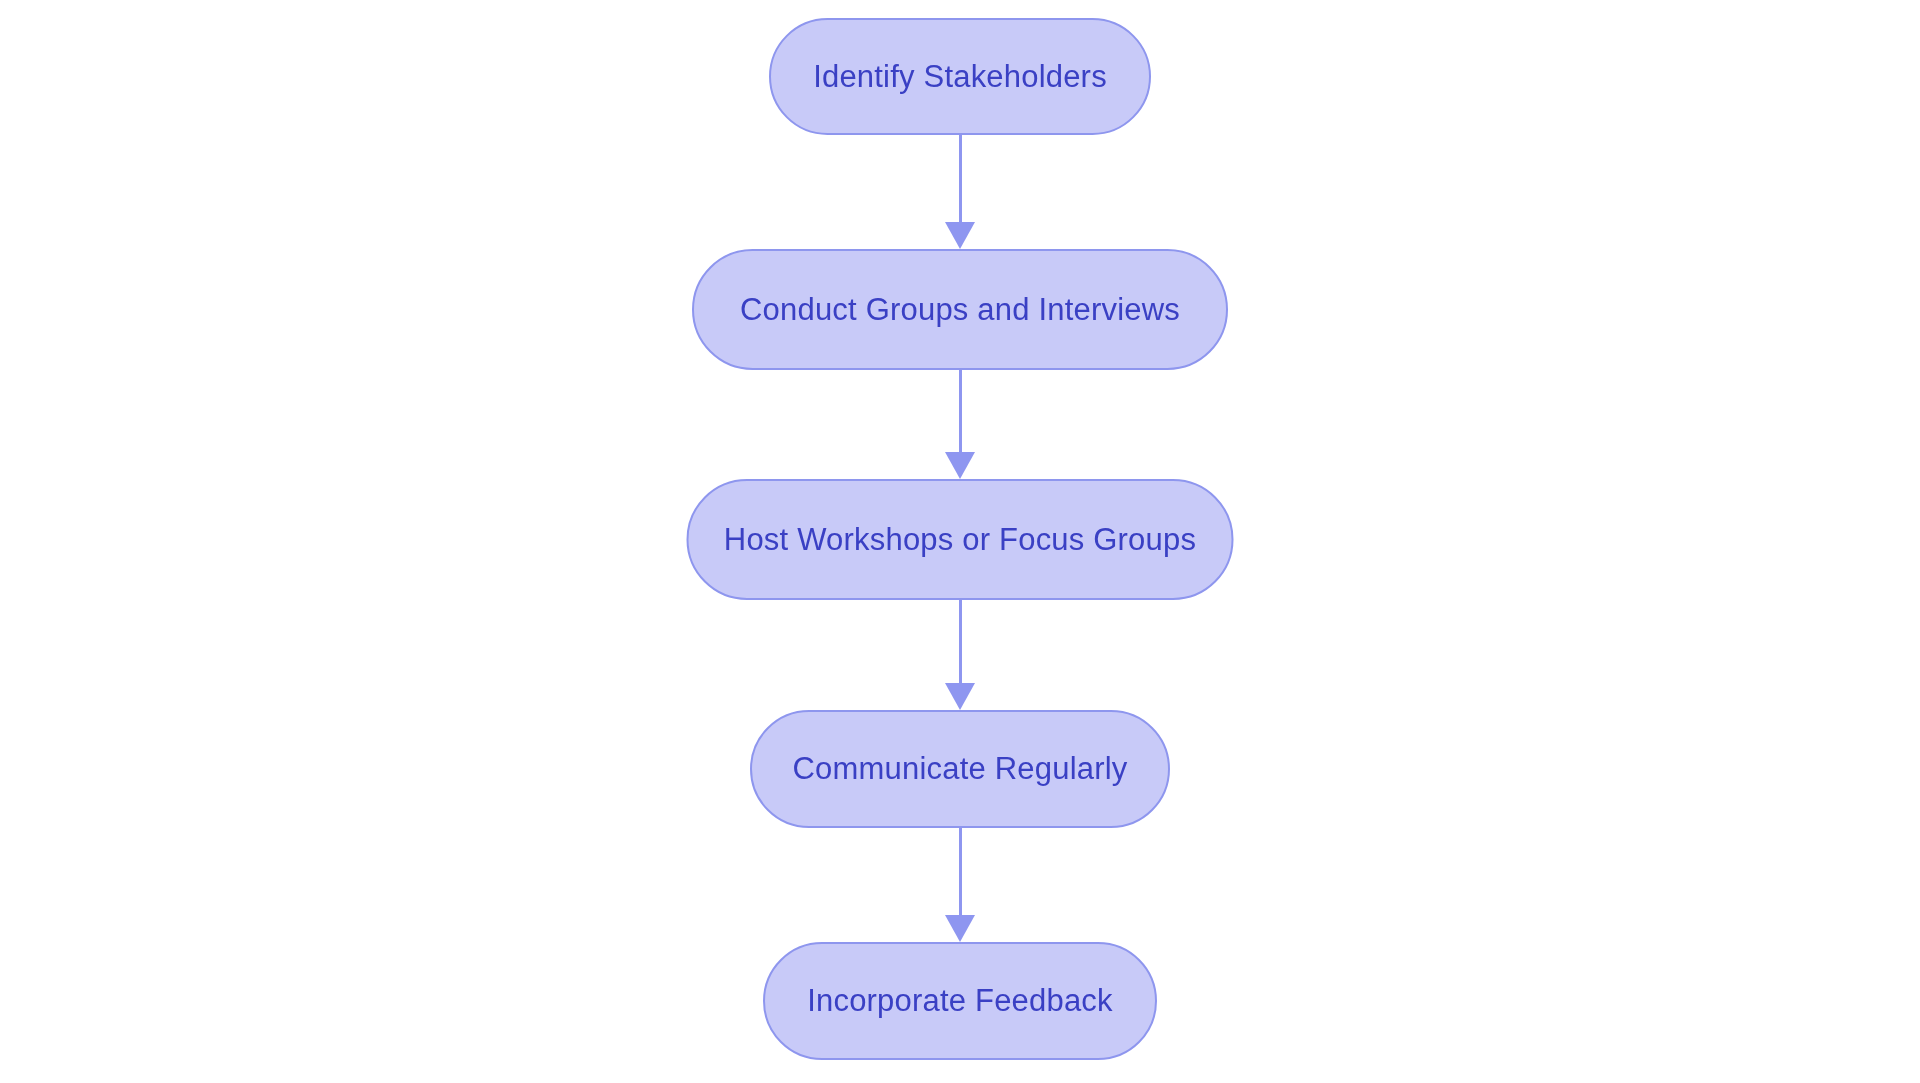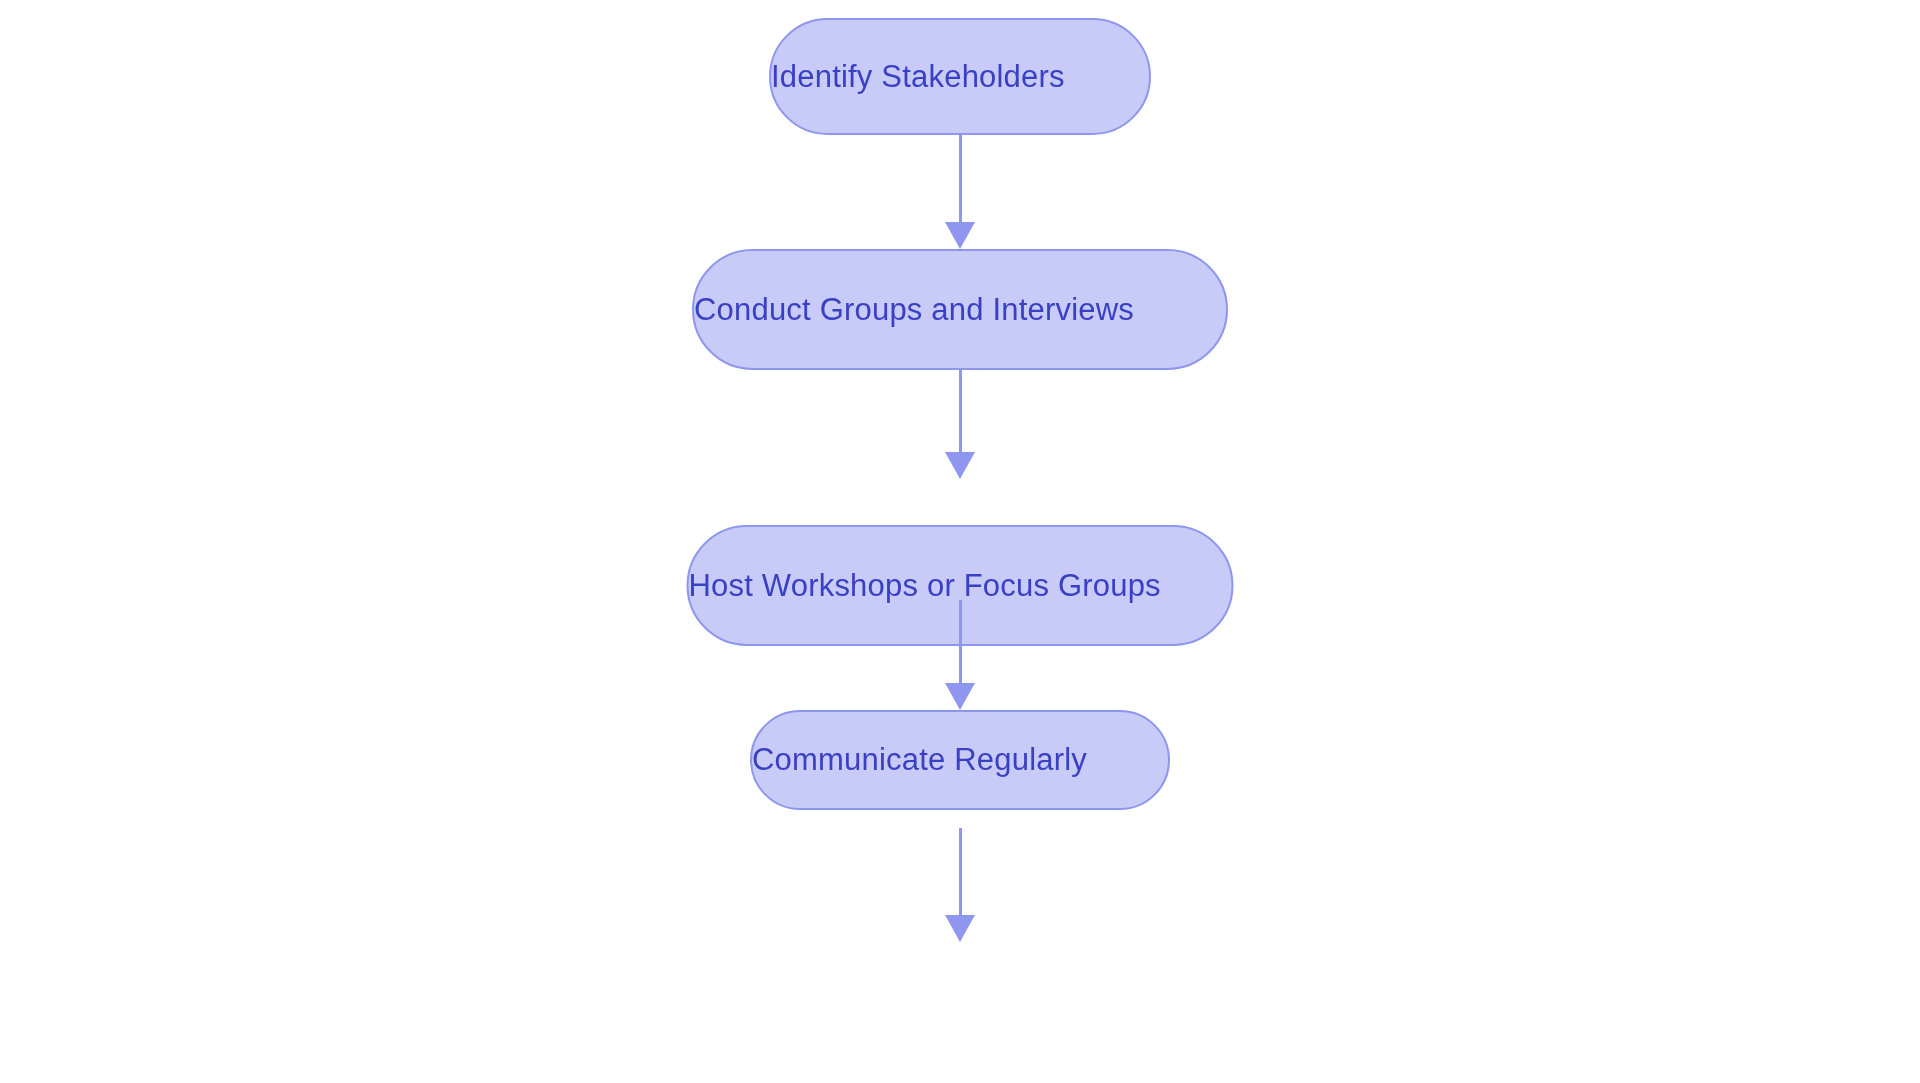--- a/index.html
+++ b/index.html
@@ -18,33 +18,34 @@
   .node {
     position: absolute;
     left: 50%;
     transform: translateX(-50%);
     background: var(--node-fill, #c8caf8);
     border: 2px solid var(--node-border, #8e96ee);
     border-radius: 62px;
     box-sizing: border-box;
     display: flex;
     align-items: center;
+    justify-content: center;
   }
   .node-label {
     color: var(--node-text, #3a40c4);
     font-size: 31px;
     font-weight: 400;
     letter-spacing: 0.2px;
     white-space: nowrap;
     text-align: center;
   }
   .node-1 { top: 18px;  width: 382px; height: 117px; }
   .node-2 { top: 249px; width: 536px; height: 121px; }
-  .node-3 { top: 479px; width: 547px; height: 121px; margin-top: 46px; }
-  .node-4 { top: 710px; width: 420px; height: 100px; }
+  .node-3 { top: 479px; width: 547px; height: 121px; }
+  .node-4 { top: 710px; width: 420px; height: 118px; }
   .node-5 { top: 942px; width: 394px; height: 118px; }
 
   .arrow {
     position: absolute;
     left: 50%;
     transform: translateX(-50%);
     display: flex;
     flex-direction: column;
     align-items: center;
   }
@@ -100,14 +101,17 @@
 
   <div class="node node-4">
     <span class="node-label">Communicate Regularly</span>
   </div>
 
   <div class="arrow arrow-4">
     <div class="arrow-line"></div>
     <div class="arrow-head"></div>
   </div>
 
+  <div class="node node-5">
+    <span class="node-label">Incorporate Feedback</span>
+  </div>
 
 </div>
 
 </body></html>

